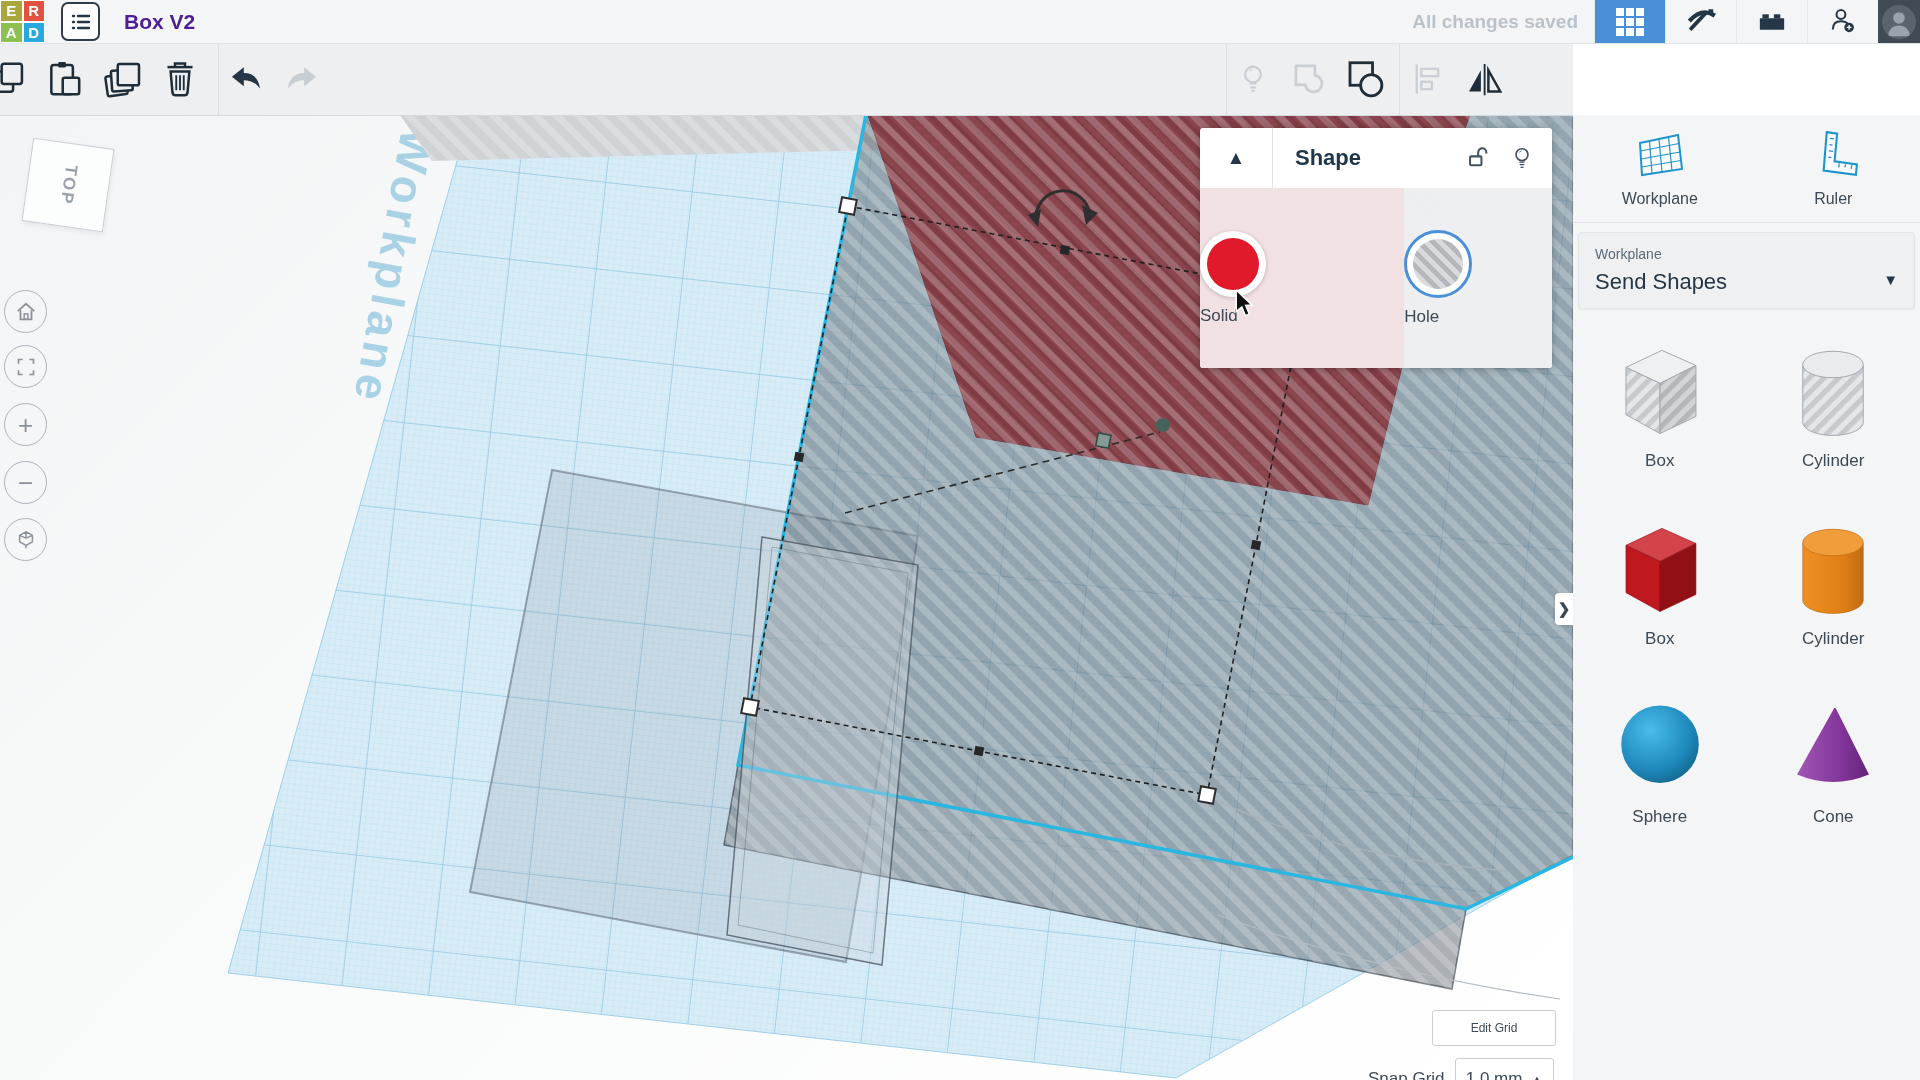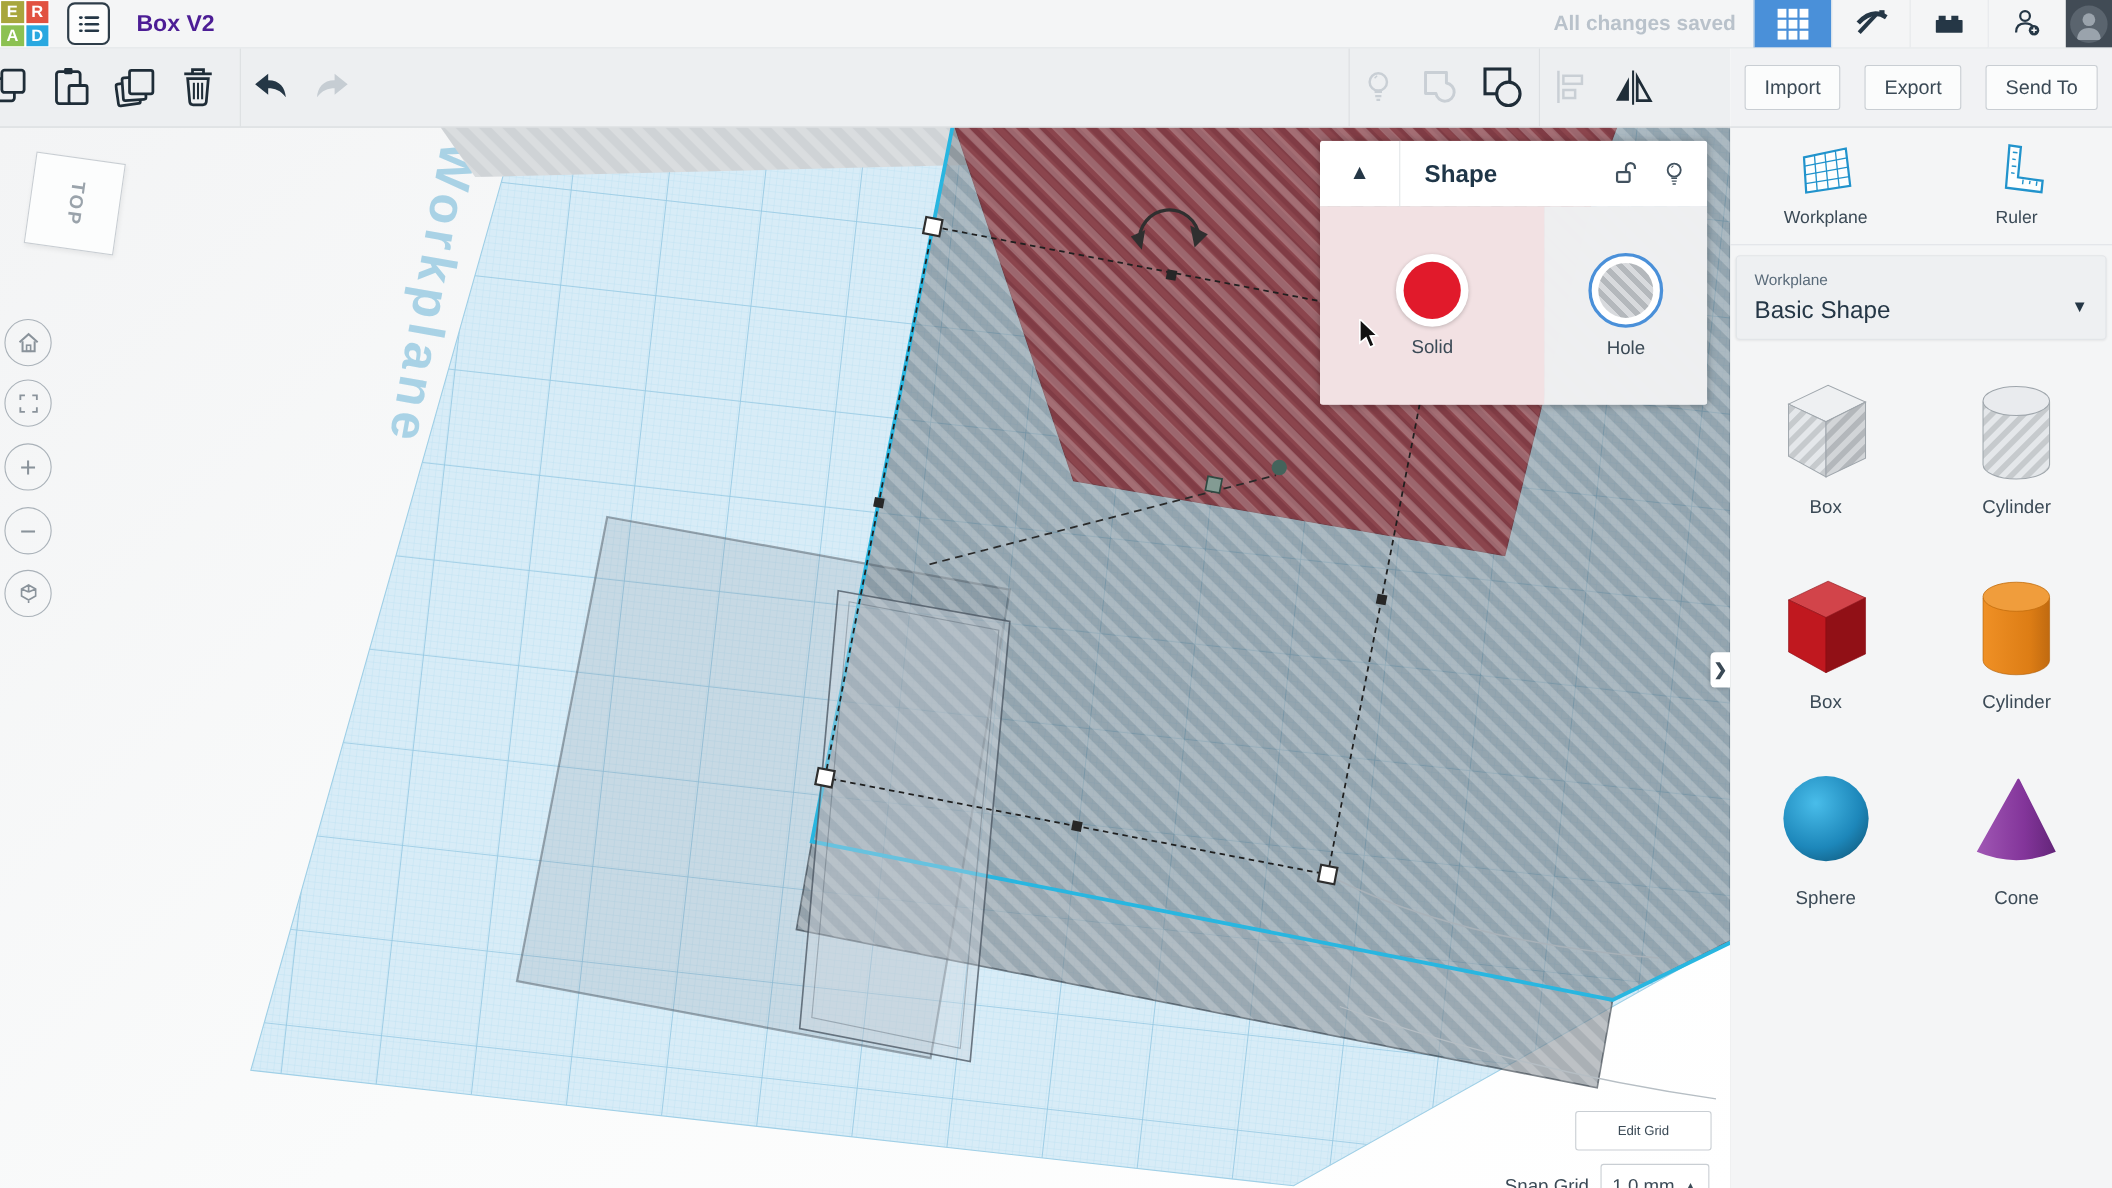--- a/index.html
+++ b/index.html
@@ -55,21 +55,21 @@
 
   
   .shape-panel{position:absolute;left:1200px;top:13px;width:352px;border-radius:3px;overflow:hidden;
           box-shadow:0 1px 7px rgba(0,0,0,0.28);z-index:5;}
   .sp-header{height:60px;background:#fff;display:flex;align-items:center;}
   .sp-collapse{width:72px;height:100%;display:flex;align-items:center;justify-content:center;
           border-right:1px solid #e3e6e9;color:#253746;font-size:19px;cursor:pointer;}
   .sp-title{font-size:22px;font-weight:bold;color:#1f3648;margin-left:22px;}
   .sp-hicons{margin-left:auto;display:flex;align-items:center;gap:18px;margin-right:18px;}
   .sp-body{height:180px;display:flex;position:relative;background:rgba(237,239,240,0.93);}
-  .sp-half{width:50%;display:flex;flex-direction:column;align-items:center;justify-content:center;cursor:pointer;}
+  .sp-half{width:50%;display:flex;flex-direction:column;justify-content:center;cursor:pointer;}
   .sp-half.solid-sel{width:58%;background:rgba(242,224,227,0.95);}
   .sp-half.hole{width:42%;background:rgba(238,240,241,0.90);}
   .opt-label{margin-top:9px;font-size:17px;color:#3b4a56;}
   .solid-circle{width:66px;height:66px;border-radius:50%;background:#fff;display:flex;align-items:center;
           justify-content:center;box-shadow:0 1px 4px rgba(0,0,0,0.22);}
   .solid-circle .inner{width:52px;height:52px;border-radius:50%;background:#e11a2b;}
   .hole-circle{width:62px;height:62px;border-radius:50%;border:3px solid #4a90d9;background:#fff;
           display:flex;align-items:center;justify-content:center;}
   .hole-circle .inner{width:50px;height:50px;border-radius:50%;
           background:repeating-linear-gradient(45deg,#d8dadd 0 5px,#b4b8bc 5px 10px);}
@@ -277,25 +277,20 @@
     </div>
     <div class="tb-icon" style="margin-left:16px">
       <svg width="40" height="40" viewBox="0 0 64 64">
         <polygon points="8,52 27,18 27,52" fill="#1f2d38"></polygon>
         <line x1="33" y1="8" x2="33" y2="58" stroke="#1f2d38" stroke-width="3"></line>
         <polygon points="39,52 39,18 58,52" fill="none" stroke="#1f2d38" stroke-width="4"></polygon>
       </svg>
     </div>
   </div>
 
-  <div class="export-bar">
-    <button class="btn">Import</button>
-    <button class="btn">Export</button>
-    <button class="btn">Send To</button>
-  </div>
 
   <div class="canvas">
 
     <svg class="scene" width="1573" height="965" viewBox="0 0 1573 965">
       <defs>
         <pattern id="wpFine" width="6.2" height="6.2" patternUnits="userSpaceOnUse" patternTransform="rotate(6.3)">
           <rect width="6.2" height="6.2" fill="#d8ecf7"></rect>
           <path d="M6.2 0H0V6.2" fill="none" stroke="#bfe1f1" stroke-width="0.8"></path>
         </pattern>
         <pattern id="wpMajor" width="87" height="87" patternUnits="userSpaceOnUse" patternTransform="rotate(6.3)">
@@ -476,21 +471,21 @@
               <line x1="74" y1="68" x2="73" y2="74"></line>
               <line x1="86" y1="69" x2="85" y2="77"></line>
           </g>
         </svg>
         <span>Ruler</span>
       </div>
     </div>
 
     <div class="category-box">
       <div class="cat-kicker">Workplane</div>
-      <div class="cat-value">Basic Shape</div>
+      <div class="cat-value">Send Shapes</div>
       <div class="cat-caret">▼</div>
     </div>
 
     <div class="shape-grid">
       <div class="shape-item">
         <svg width="100" height="104" viewBox="0 0 100 110">
           <polygon points="14,30 52,12 88,28 50,47" fill="#eef0f2" stroke="#9fa6ac" stroke-width="1"></polygon>
           <polygon points="14,30 50,47 50,100 14,80" fill="url(#sideHatch)" stroke="#9fa6ac" stroke-width="1"></polygon>
           <polygon points="50,47 88,28 88,82 50,100" fill="url(#sideHatchDark)" stroke="#9fa6ac" stroke-width="1"></polygon>
         </svg>

